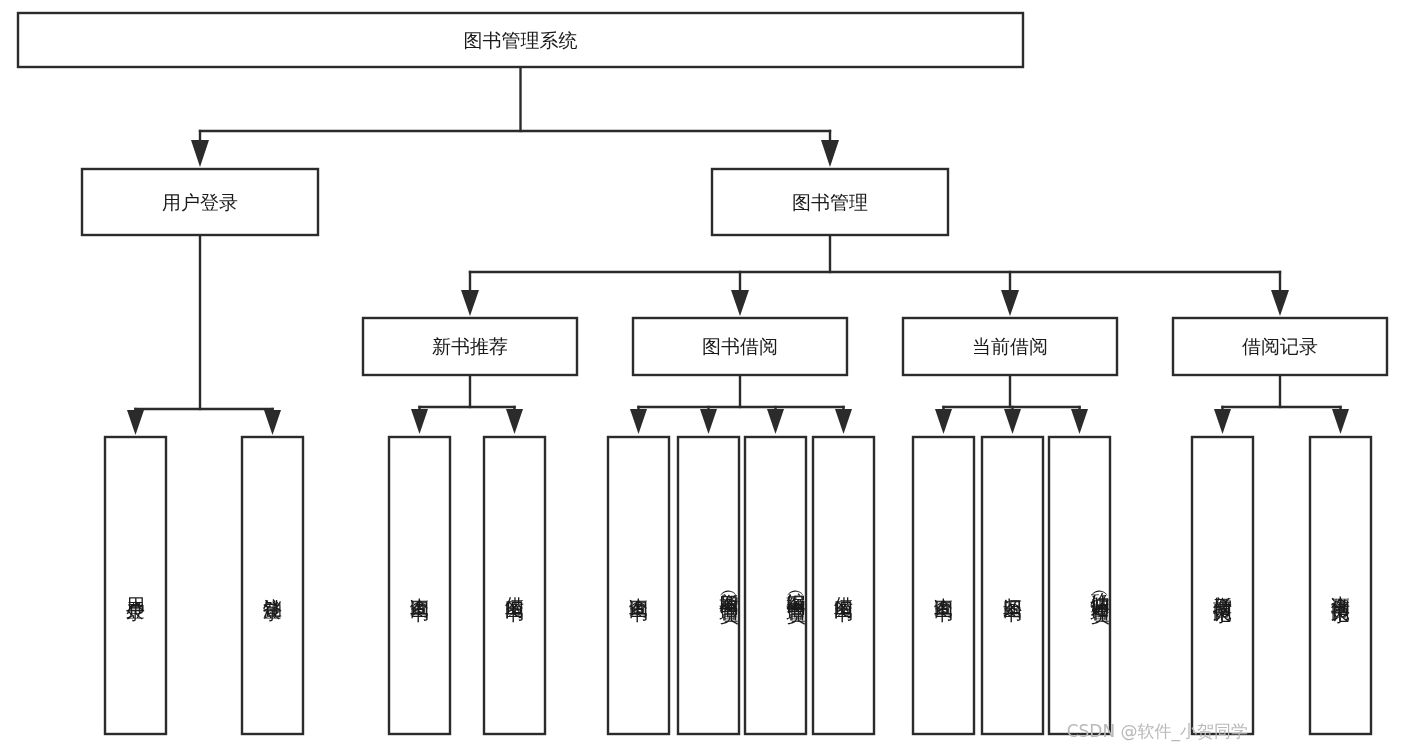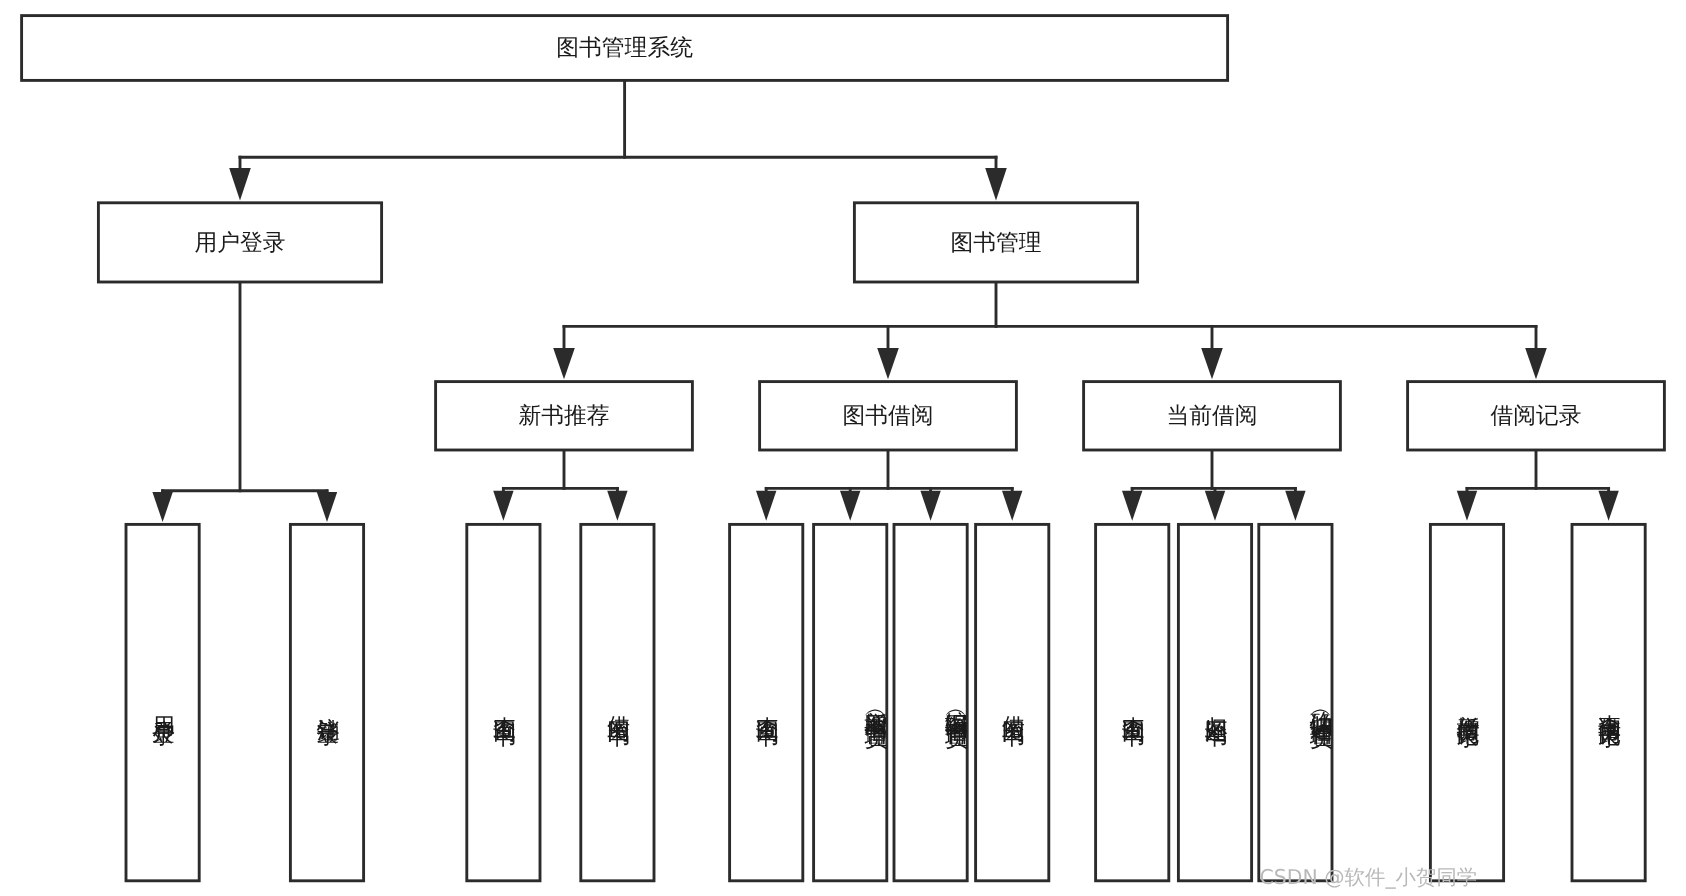--- a/index.html
+++ b/index.html
@@ -61,21 +61,21 @@
     letter-spacing: 2px;
     display: flex;
     align-items: center;
     justify-content: center;
     text-align: center;
     pointer-events: none;
     white-space: nowrap;
   }
   .watermark {
     position: absolute;
-    right: 17px;
+    right: 0;
     bottom: 4px;
     font-family: "DejaVu Sans", "Liberation Sans", sans-serif;
     font-size: 17px;
     color: #b9b9b9;
     white-space: nowrap;
     pointer-events: none;
   }
 </style>
 </head>
 <body>

